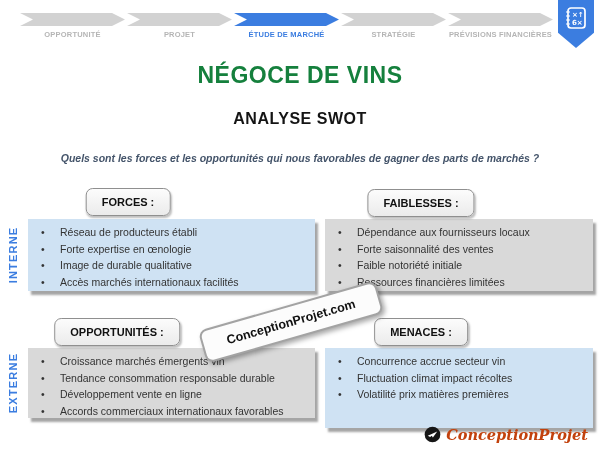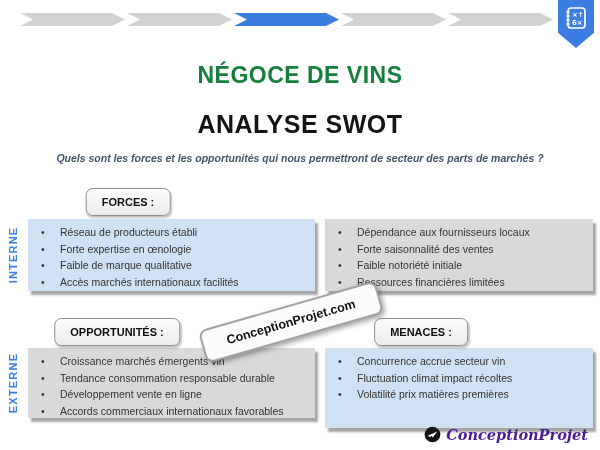--- a/index.html
+++ b/index.html
@@ -18,21 +18,21 @@
 
   
   .ribbon { position:absolute; top:0; left:558px; width:36px; height:48px; background:#3b7de0;
             clip-path:polygon(0 0, 100% 0, 100% 68%, 50% 100%, 0 68%);
             display:flex; justify-content:center; }
 
   
   .title-main { position:absolute; top:62px; left:0; width:100%; text-align:center;
                 font-size:23px; font-weight:bold; color:#15803d; letter-spacing:0.5px; }
   .title-sub  { position:absolute; top:110px; left:0; width:100%; text-align:center;
-                font-size:25px; font-weight:bold; color:#141414; letter-spacing:0.5px; }
+                font-size:16px; font-weight:bold; color:#141414; letter-spacing:0.5px; }
 
   
   .questions { position:absolute; top:148px; left:0; width:100%; text-align:center;
                font-style:italic; font-weight:600; font-size:10.5px; color:#44546a; }
   .questions div { line-height:21px; }
 
   
   .pill { position:absolute; transform:translateX(-50%);
           background:linear-gradient(#fcfcfc,#ebebeb); border:1px solid #8f8f8f; border-radius:7px;
           padding:7px 15px; font-size:11px; font-weight:bold; color:#111;
@@ -65,68 +65,76 @@
   
   .watermark { position:absolute; left:199px; top:305px; width:180px; height:30px;
                background:#fcfcfc; border:2px solid #a3a3a3; border-radius:8px;
                transform:rotate(-16deg); display:flex; align-items:center; justify-content:center;
                font-size:12.5px; font-weight:bold; color:#111;
                box-shadow:2px 3px 5px rgba(0,0,0,0.35); z-index:5; }
 
   
   .footer { position:absolute; right:12px; bottom:7px; display:flex; align-items:center; gap:5px; }
   .footer-text { font-family:"DejaVu Serif", serif; font-style:italic; font-weight:bold;
-                 font-size:14.5px; color:#4c1d95; }
+                 font-size:14.5px; color:#c2410c; }
 </style>
 </head>
 <body>
 
 <div class="slide">
 
   <div class="chevrons">
     <div class="chev"></div>
     <div class="chev"></div>
     <div class="chev active"></div>
     <div class="chev"></div>
     <div class="chev"></div>
+  </div>
+  <div class="chev-labels">
+    <div class="chev-label">OPPORTUNITÉ</div>
+    <div class="chev-label">PROJET</div>
+    <div class="chev-label active">ÉTUDE DE MARCHÉ</div>
+    <div class="chev-label">STRATÉGIE</div>
+    <div class="chev-label">PRÉVISIONS FINANCIÈRES</div>
   </div>
 
   <div class="ribbon">
     <span>
       <svg width="24" height="26" viewBox="0 0 24 26" style="margin-top:6px">
         <rect x="4" y="2" width="17" height="20" rx="3" fill="none" stroke="#ffffff" stroke-width="1.7"></rect>
         <line x1="2" y1="6" x2="6" y2="6" stroke="#ffffff" stroke-width="1.2"></line>
         <line x1="2" y1="10" x2="6" y2="10" stroke="#ffffff" stroke-width="1.2"></line>
         <line x1="2" y1="14" x2="6" y2="14" stroke="#ffffff" stroke-width="1.2"></line>
         <line x1="2" y1="18" x2="6" y2="18" stroke="#ffffff" stroke-width="1.2"></line>
         <text x="8" y="11" fill="#ffffff" font-size="7" font-weight="bold" font-family="DejaVu Sans">×↑</text>
         <text x="8" y="19" fill="#ffffff" font-size="7" font-weight="bold" font-family="DejaVu Sans">6×</text>
       </svg>
     </span>
   </div>
 
   <div class="title-main">NÉGOCE DE VINS</div>
   <div class="title-sub">ANALYSE SWOT</div>
 
   <div class="questions">
-    <div>Quels sont les forces et les opportunités qui nous permettront de secteur des parts de marchés ?</div>
+    <div>Quels sont les forces et les opportunités qui nous favorables de gagner des parts de marchés ?</div>
   </div>
 
   <div class="vlabel vlabel-interne">INTERNE</div>
   <div class="vlabel vlabel-externe">EXTERNE</div>
 
   <div class="pill pill-forces">FORCES :</div>
+  <div class="pill pill-faiblesses">FAIBLESSES :</div>
   <div class="pill pill-opportunites">OPPORTUNITÉS :</div>
   <div class="pill pill-menaces">MENACES :</div>
 
   <div class="qbox blue box-forces">
     <ul>
       <li>Réseau de producteurs établi</li>
       <li>Forte expertise en œnologie</li>
-      <li>Faible de marque qualitative</li>
+      <li>Image de durable qualitative</li>
       <li>Accès marchés internationaux facilités</li>
     </ul>
   </div>
 
   <div class="qbox gray box-faiblesses">
     <ul>
       <li>Dépendance aux fournisseurs locaux</li>
       <li>Forte saisonnalité des ventes</li>
       <li>Faible notoriété initiale</li>
       <li>Ressources financières limitées</li>

